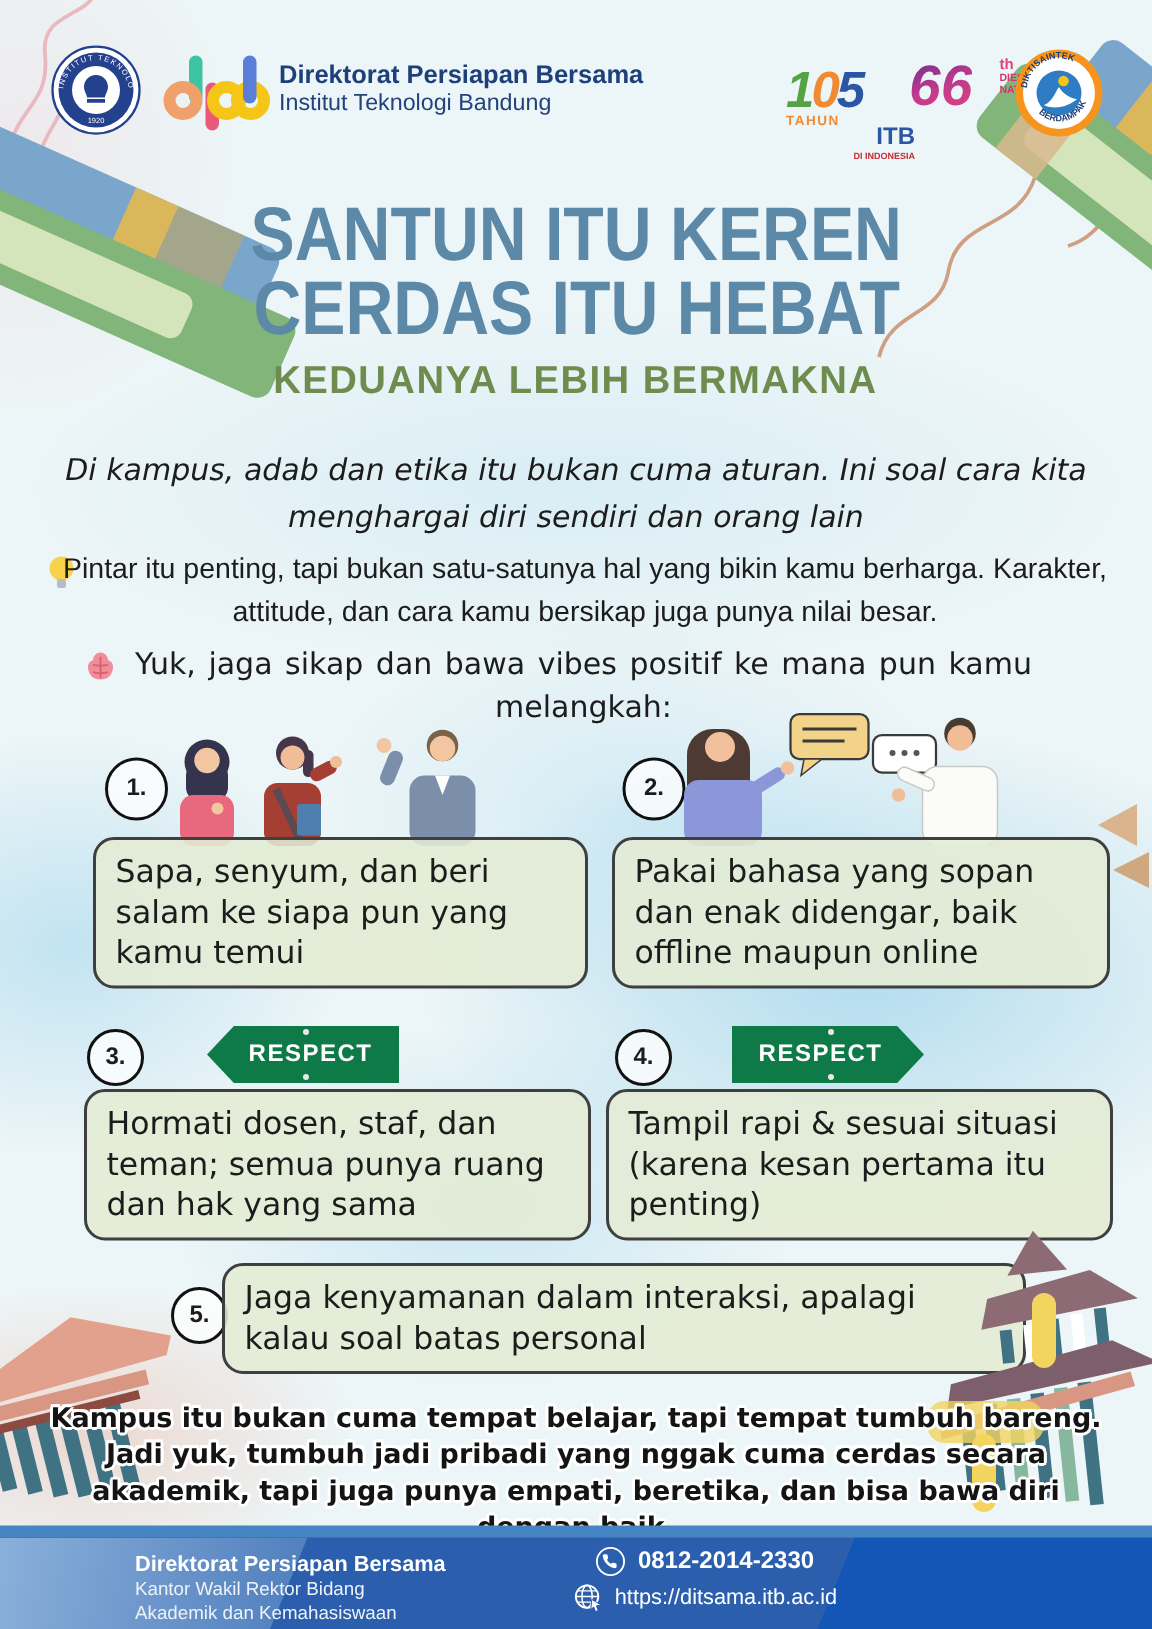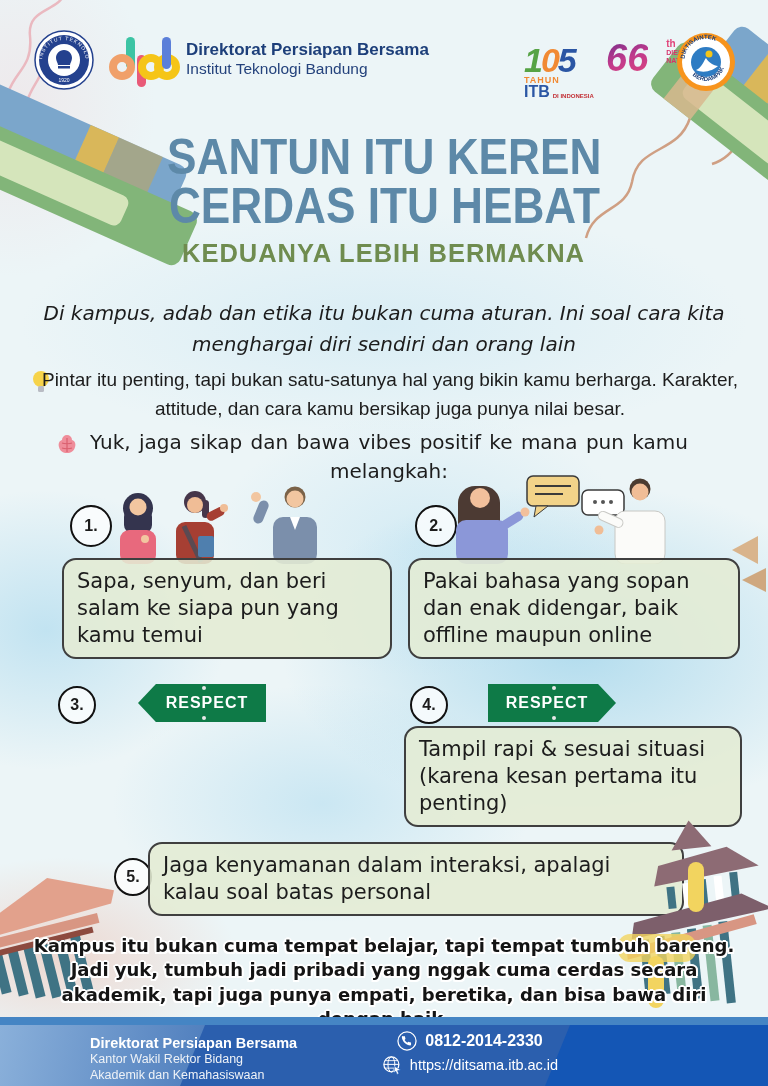--- a/index.html
+++ b/index.html
@@ -140,21 +140,21 @@
   </svg>
 
   <div class="abs hdr-org">
     <div class="l1">Direktorat Persiapan Bersama</div>
     <div class="l2">Institut Teknologi Bandung</div>
   </div>
 
   <div class="abs anniv">
     <div class="digits"><span class="d1">1</span><span class="d2">0</span><span class="d3">5</span></div>
     <div class="tahun">TAHUN</div>
-    <div style="display:flex;gap:3px;align-items:flex-end;">
+    <div style="display:flex;gap:3px;align-items:flex-end;flex-direction:column;">
       <span class="itb">ITB</span>
       <span class="sub">DI INDONESIA</span>
     </div>
   </div>
 
   <div class="abs dies">
     <div style="display:flex;align-items:flex-start;gap:18px;">
       <span class="n">66</span>
       <span style="display:flex;flex-direction:column;">
         <span class="th">th</span>
@@ -258,20 +258,23 @@
   </div>
 
   <div class="abs numcirc" style="left:58px;top:686px;width:34px;height:34px;">
       <span>3.</span>
     </div>
   <div class="abs sign left" style="left:138px;top:684px;">
     <span class="dot t"></span>
       <span class="dot b"></span>
     <span>RESPECT</span>
   </div>
+  <div class="abs tipbox" style="left:56px;top:726px;width:308px;">
+    <span>Hormati dosen, staf, dan teman; semua punya ruang dan hak yang sama</span>
+  </div>
 
   <div class="abs numcirc" style="left:410px;top:686px;width:34px;height:34px;">
       <span>4.</span>
     </div>
   <div class="abs sign right" style="left:488px;top:684px;">
     <span class="dot t"></span>
       <span class="dot b"></span>
     <span>RESPECT</span>
   </div>
   <div class="abs tipbox" style="left:404px;top:726px;width:308px;">

